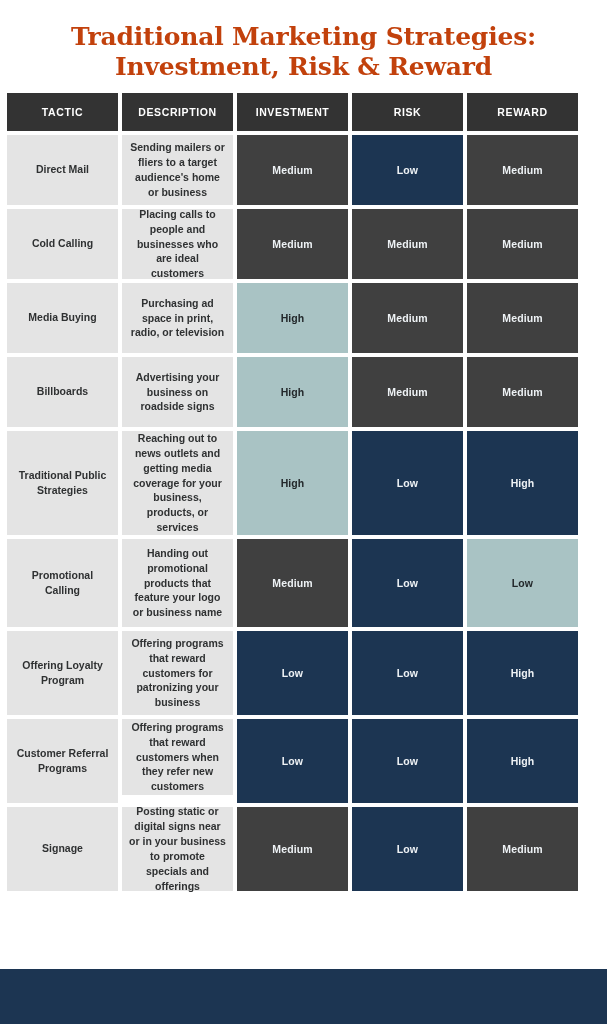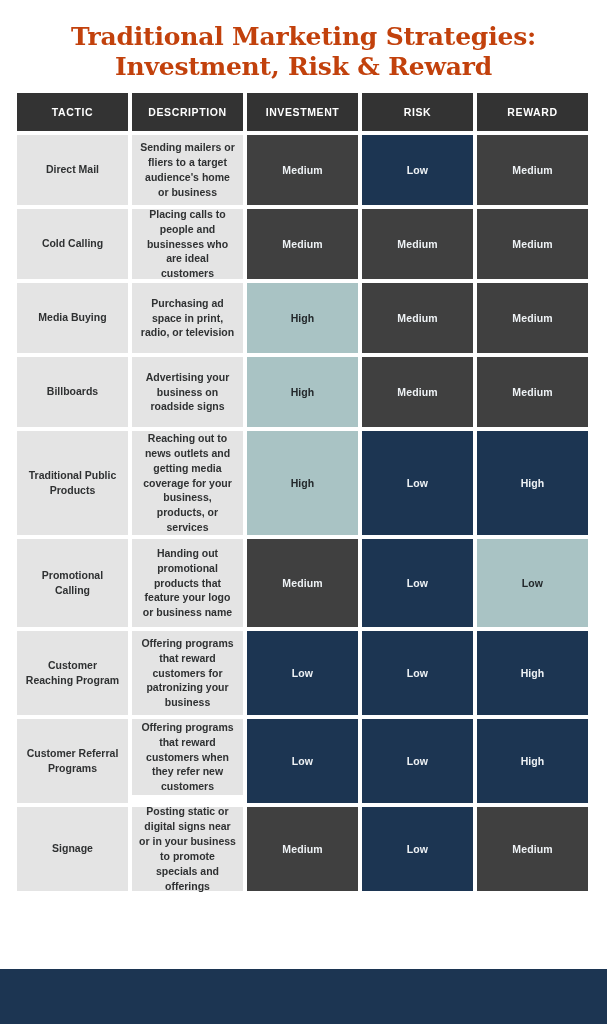--- a/index.html
+++ b/index.html
@@ -32,21 +32,21 @@
     font-family: "DejaVu Serif", serif;
     font-weight: bold;
     font-size: 25px;
     line-height: 1.18;
     color: #c2410c;
     letter-spacing: -0.2px;
   }
 
   
   .table {
-    padding: 0 17px;
+    padding: 0 7px;
     box-sizing: border-box;
   }
 
   .row {
     display: flex;
     gap: 4px;
     margin-bottom: 4px;
   }
 
   .cell {
@@ -151,35 +151,35 @@
           <div class="cell col-reward cell-value v-blue" style="height: 70px;">Medium</div>
         </div>
         <div class="row">
           <div class="cell col-tactic cell-tactic" style="height: 70px;">Billboards</div>
           <div class="cell col-description cell-desc" style="height: 70px;">Advertising your business on roadside signs</div>
           <div class="cell col-investment cell-value v-sage" style="height: 70px;">High</div>
           <div class="cell col-risk cell-value v-blue" style="height: 70px;">Medium</div>
           <div class="cell col-reward cell-value v-blue" style="height: 70px;">Medium</div>
         </div>
         <div class="row">
-          <div class="cell col-tactic cell-tactic" style="height: 104px;">Traditional Public Products</div>
+          <div class="cell col-tactic cell-tactic" style="height: 104px;">Traditional Public Strategies</div>
           <div class="cell col-description cell-desc" style="height: 104px;">Reaching out to news outlets and getting media coverage for your business, products, or services</div>
           <div class="cell col-investment cell-value v-sage" style="height: 104px;">High</div>
           <div class="cell col-risk cell-value v-navy" style="height: 104px;">Low</div>
           <div class="cell col-reward cell-value v-navy" style="height: 104px;">High</div>
         </div>
         <div class="row">
           <div class="cell col-tactic cell-tactic" style="height: 88px;">Promotional Calling</div>
           <div class="cell col-description cell-desc" style="height: 88px;">Handing out promotional products that feature your logo or business name</div>
           <div class="cell col-investment cell-value v-blue" style="height: 88px;">Medium</div>
           <div class="cell col-risk cell-value v-navy" style="height: 88px;">Low</div>
           <div class="cell col-reward cell-value v-sage" style="height: 88px;">Low</div>
         </div>
         <div class="row">
-          <div class="cell col-tactic cell-tactic" style="height: 84px;">Customer Reaching Program</div>
+          <div class="cell col-tactic cell-tactic" style="height: 84px;">Offering Loyalty Program</div>
           <div class="cell col-description cell-desc" style="height: 84px; text-align: center;">Offering programs that reward customers for patronizing your business</div>
           <div class="cell col-investment cell-value v-navy" style="height: 84px;">Low</div>
           <div class="cell col-risk cell-value v-navy" style="height: 84px;">Low</div>
           <div class="cell col-reward cell-value v-navy" style="height: 84px;">High</div>
         </div>
         <div class="row">
           <div class="cell col-tactic cell-tactic" style="height: 84px;">Customer Referral Programs</div>
           <div class="cell col-description cell-desc" style="height: 76px;">Offering programs that reward customers when they refer new customers</div>
           <div class="cell col-investment cell-value v-navy" style="height: 84px;">Low</div>
           <div class="cell col-risk cell-value v-navy" style="height: 84px;">Low</div>

